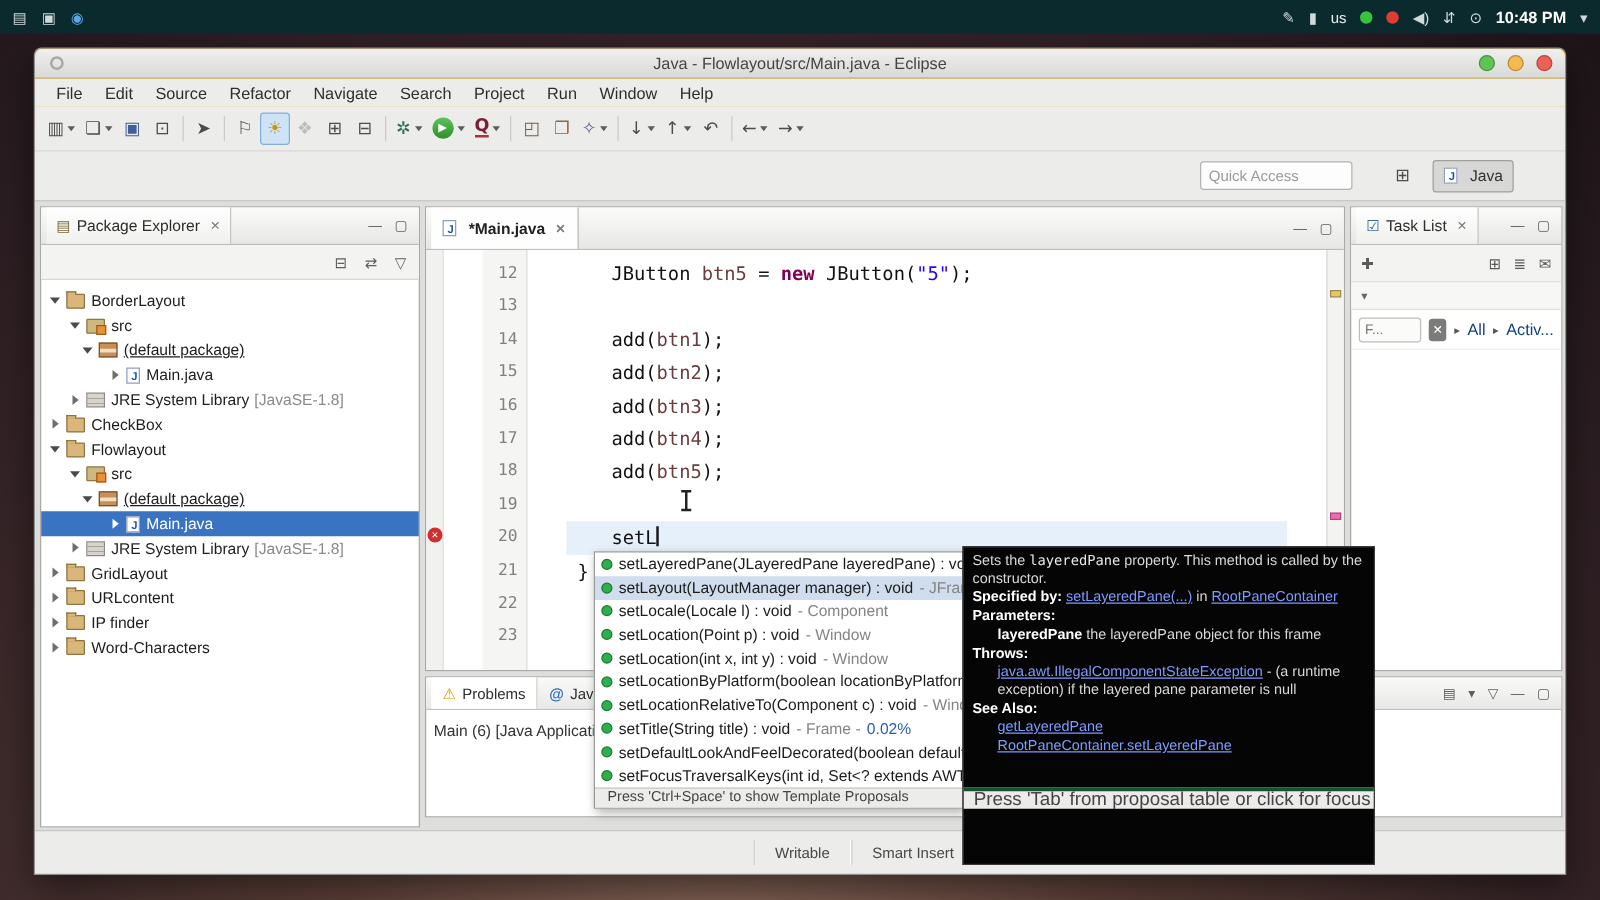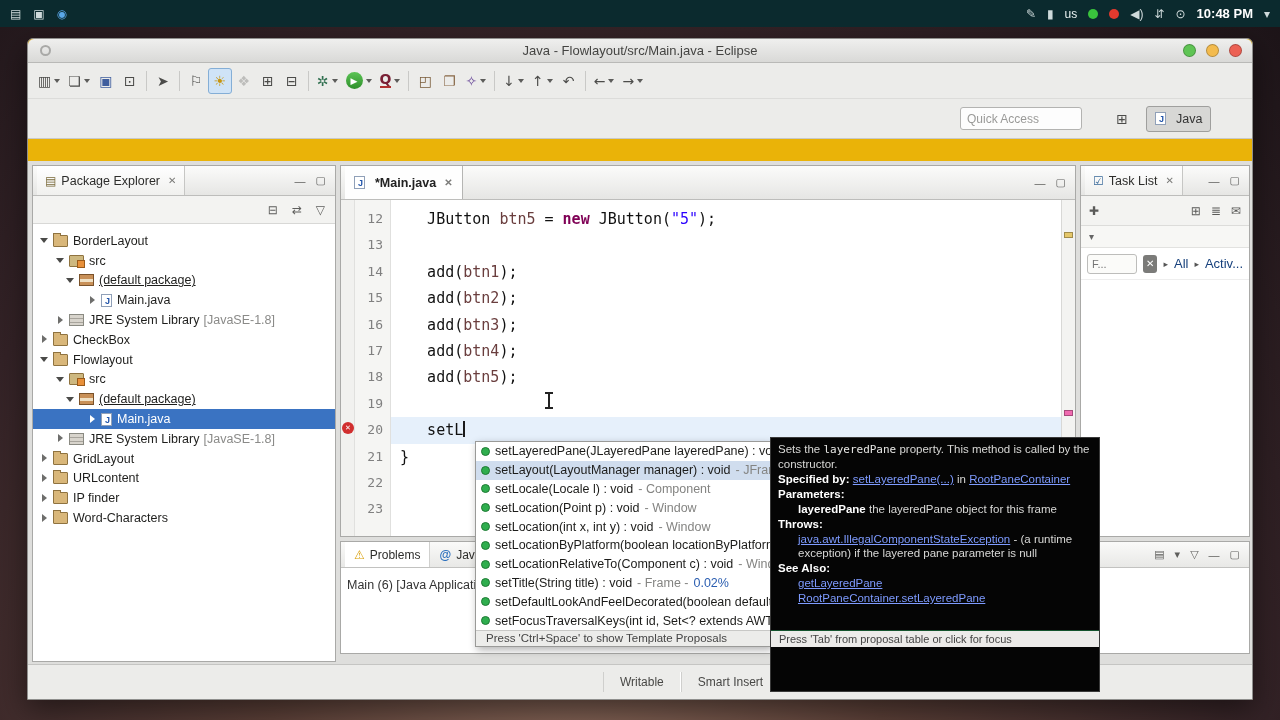--- a/index.html
+++ b/index.html
@@ -93,21 +93,21 @@
   .ic-pkg::before { content:""; position:absolute; top:4px; left:0; right:0; height:3px; background:#efe0c4; }
   .ic-jf { width:11px; height:13px; background:#ffffff; border:1px solid #90a0b8; }
   .ic-jf::after { content:"J"; position:absolute; top:1px; left:3px; font:bold 9px "Liberation Sans",sans-serif; color:#2255aa; }
   .ic-lib { background:repeating-linear-gradient(#d8d4cc 0 3px, #a8a49c 3px 4px); border:1px solid #8a8a82; }
   .sfx { color:#8a8a88; margin-left:4px; }
   
   .editor { left:312px; top:4px; width:736px; height:372px; display:flex; flex-direction:column; }
   .ehead { height:34px; }
   .etab { display:flex; align-items:center; gap:5px; height:100%; padding:0 9px;
     background:#fefefe; border-right:1px solid #b5b5b3; font-size:12.5px; font-weight:bold; color:#222; }
-  .ebody { flex:1; display:flex; overflow:hidden; }
+  .ebody { flex:1; display:flex; overflow:hidden;gap:31px; }
   .ann { width:14px; background:#f1f1ef; border-right:1px solid #e0e0de; position:relative; }
   .errdot { position:absolute; left:1px; top:222px; width:12px; height:12px; border-radius:50%;
     background:#d12f2f; color:#fff; font-size:7px; display:flex; align-items:center; justify-content:center; }
   .nums { width:36px; background:#f5f5f3; border-right:1px solid #e0e0de;
     font:13px/26.4px "DejaVu Sans Mono", monospace; color:#808080; text-align:right; padding:6px 7px 0 0; }
   .nums div { height:26.4px; }
   .code { flex:1; background:#ffffff; font:15px/26.4px "DejaVu Sans Mono", monospace; color:#111;
     padding-top:6px; position:relative; overflow:hidden; }
   .ln { height:26.4px; white-space:pre; }
   .ln.cur { background:#e6f0fb; }
@@ -160,22 +160,22 @@
   .cpfoot { margin-top:auto; height:18px; background:#ececea; border-top:1px solid #c8c8c6;
     font-size:11.5px; color:#444; display:flex; align-items:center; padding-left:10px; white-space:nowrap; }
   .jpop { position:absolute; left:770px; top:437px; width:330px; height:255px; background:#050505;
     border:1px solid #3a3a3a; z-index:31; color:#d8d8d6; font-size:11.5px; line-height:14px; }
   .jbody { height:192px; overflow:hidden; padding:4px 7px; }
   .jbody p { margin-bottom:1px; }
   .jb { color:#ffffff; font-weight:bold; }
   .jlink { color:#7e9bff; text-decoration:underline;text-align:right; }
   .jcode { font-family:"DejaVu Sans Mono", monospace; font-size:11px; color:#e8e8e6; }
   .jind { padding-left:20px; }
-  .jfoot { height:17px; background:#ecebe9; color:#444; font-size:11px; display:flex; align-items:center;
-    padding-left:8px; border-top:1px solid #14532d; white-space:nowrap; }
+  .jfoot { height:17px; background:#ecebe9; color:#444; font-size:15px; display:flex; align-items:center;
+    padding-left:8px; border-top:3px solid #14532d; white-space:nowrap; }
   
   .ibeam { position:absolute; left:548px; top:393px; width:2px; height:15px; background:#222; z-index:35; }
   .ibeam::before, .ibeam::after { content:""; position:absolute; left:-3px; width:8px; height:2px; background:#222; }
   .ibeam::before { top:-1px; } .ibeam::after { bottom:-1px; }
 </style>
 </head>
 <body>
 
 <div class="topbar">
   <div class="tb-left">
@@ -201,20 +201,32 @@
   <div class="titlebar">
     <span class="wdot"></span>
     <span class="ttl">Java - Flowlayout/src/Main.java - Eclipse</span>
     <span class="lights">
       <span class="lt lg"></span>
       <span class="lt ly"></span>
       <span class="lt lr"></span>
     </span>
   </div>
 
+  <div class="menubar">
+    <span class="mi">File</span>
+    <span class="mi">Edit</span>
+    <span class="mi">Source</span>
+    <span class="mi">Refactor</span>
+    <span class="mi">Navigate</span>
+    <span class="mi">Search</span>
+    <span class="mi">Project</span>
+    <span class="mi">Run</span>
+    <span class="mi">Window</span>
+    <span class="mi">Help</span>
+  </div>
 
   <div class="tb1">
     <button class="t dd">
         <span class="g">▥</span>
       </button>
     <button class="t dd">
         <span class="g">❏</span>
       </button>
     <button class="t c-save">
         <span class="g">▣</span>

